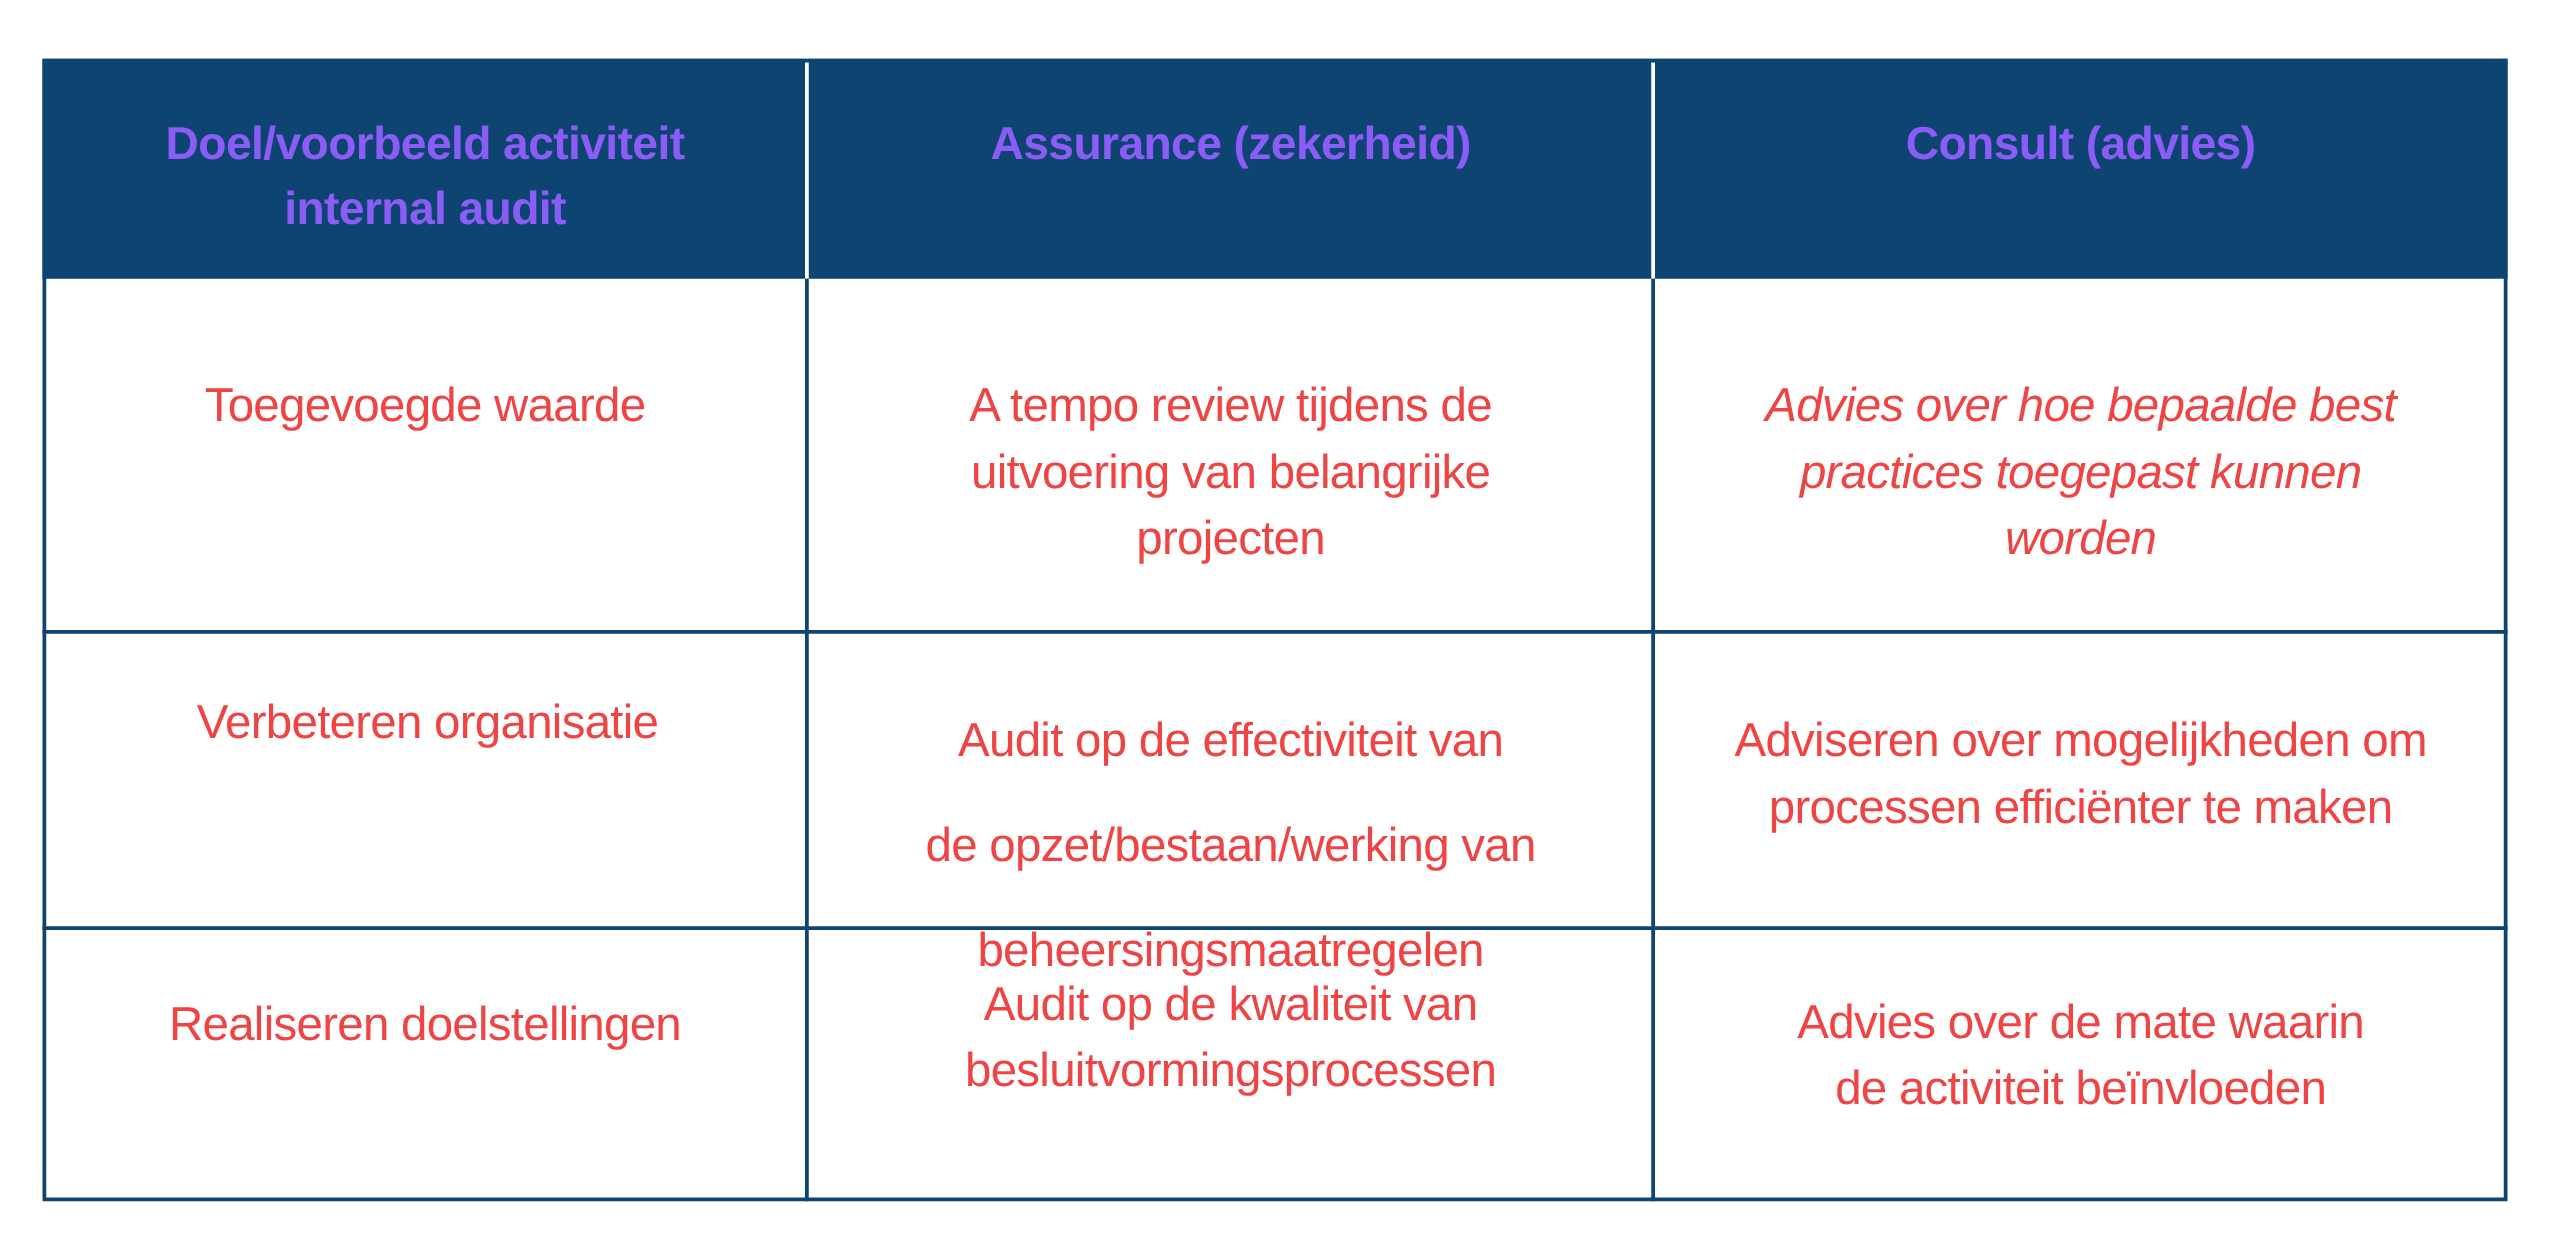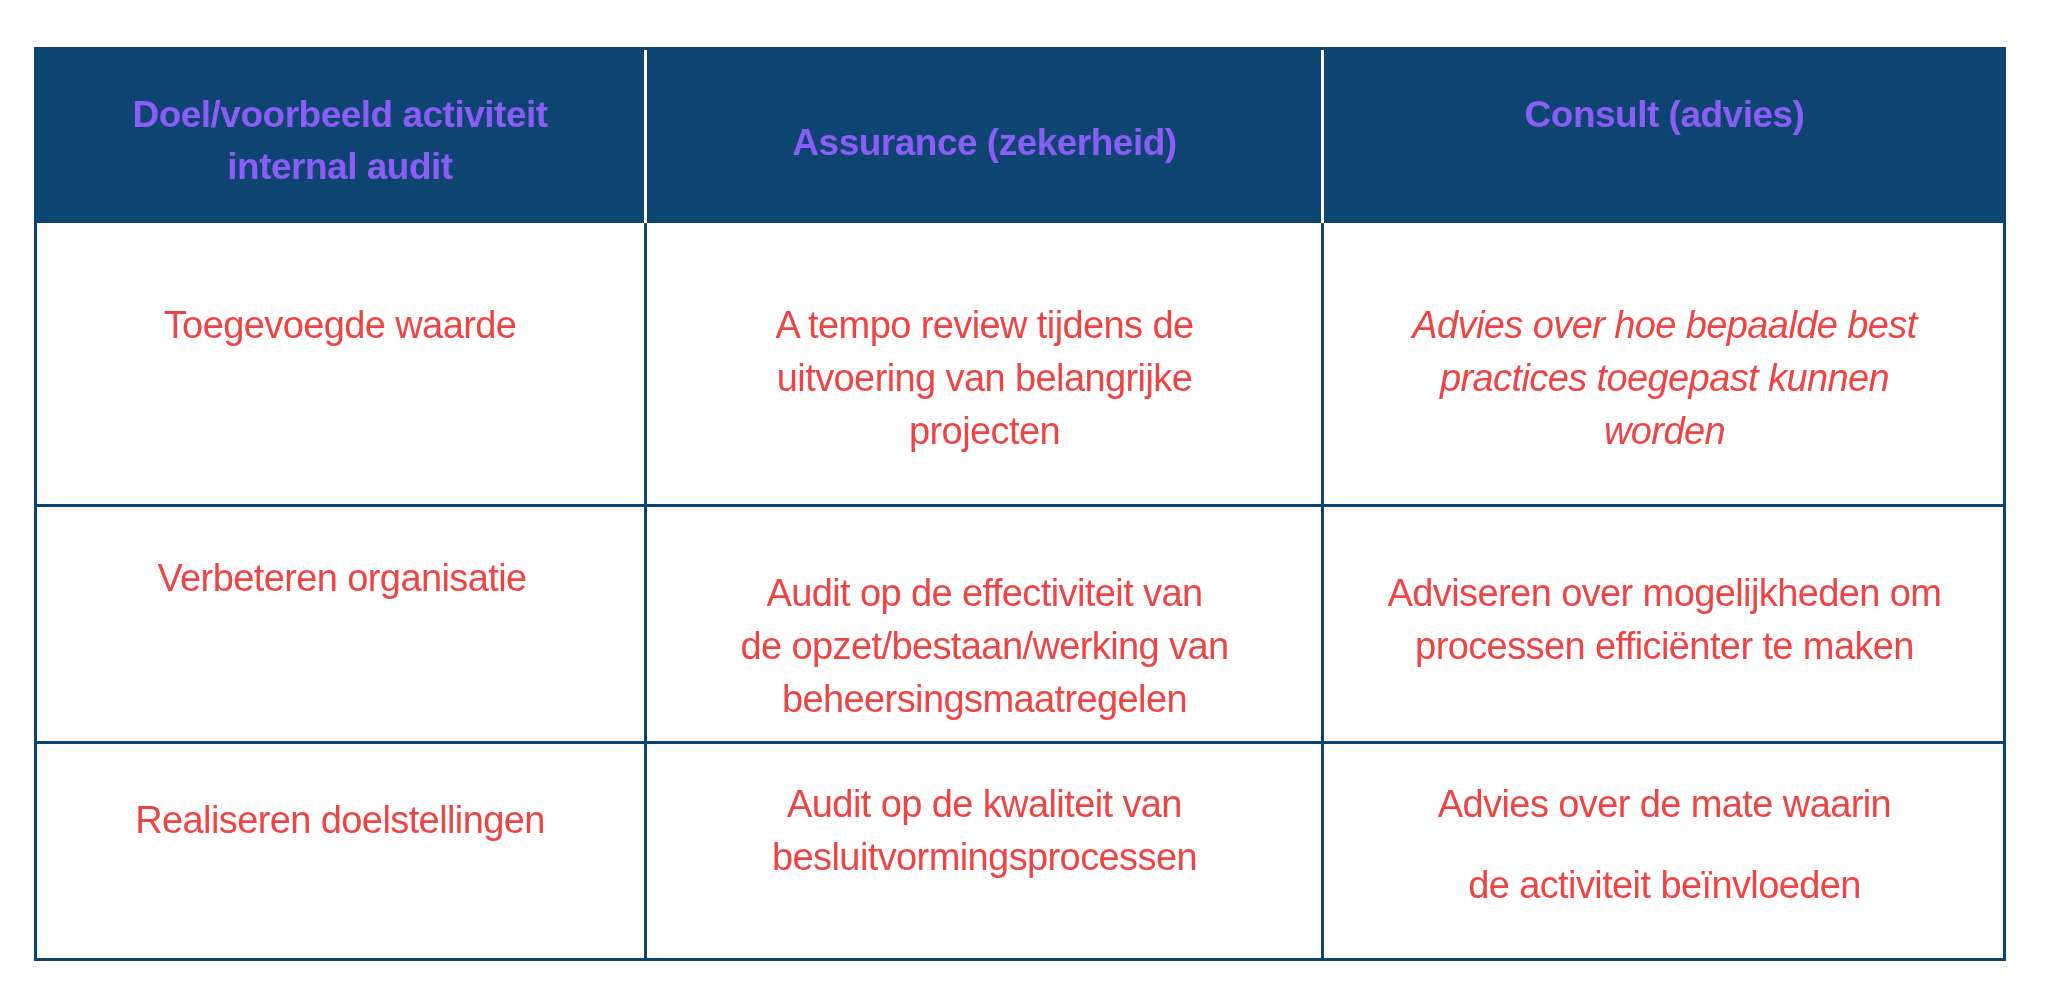--- a/index.html
+++ b/index.html
@@ -20,21 +20,21 @@
 </head>
 <body>
 
 <div class="tbl">
   <div class="hdr"></div>
 
   <div class="cell hcell" style="left:0;top:0;width:612px;height:176px;">
     <span class="line">Doel/voorbeeld activiteit</span>
     <span class="line">internal audit</span>
   </div>
-  <div class="cell hcell" style="left:612px;top:0;width:677px;height:173px;margin-top:28px;">
+  <div class="cell hcell" style="left:612px;top:0;width:677px;height:173px;">
     <span class="line">Assurance (zekerheid)</span>
   </div>
   <div class="cell hcell" style="left:1289px;top:0;width:683px;height:176px;">
     <span class="line">Consult (advies)</span>
   </div>
 
   <div class="cell bcell" style="left:0;top:176px;width:612px;height:282px;padding-top:76px;">
     <span class="line">Toegevoegde waarde</span>
   </div>
   <div class="cell bcell" style="left:612px;top:176px;width:677px;height:282px;padding-top:76px;">
@@ -44,38 +44,38 @@
   </div>
   <div class="cell bcell" style="left:1289px;top:176px;width:683px;height:282px;padding-top:76px;font-style:italic;">
     <span class="line">Advies over hoe bepaalde best</span>
     <span class="line">practices toegepast kunnen</span>
     <span class="line">worden</span>
   </div>
 
   <div class="cell bcell" style="left:2px;top:458px;width:612px;height:237px;padding-top:47px;">
     <span class="line">Verbeteren organisatie</span>
   </div>
-  <div class="cell bcell" style="left:612px;top:458px;width:677px;height:237px;padding-top:62px;">
+  <div class="cell bcell" style="left:612px;top:458px;width:677px;height:237px;padding-top:62px;gap:31px;">
     <span class="line">Audit op de effectiviteit van</span>
     <span class="line">de opzet/bestaan/werking van</span>
     <span class="line">beheersingsmaatregelen</span>
   </div>
   <div class="cell bcell" style="left:1289px;top:458px;width:683px;height:237px;padding-top:62px;">
     <span class="line">Adviseren over mogelijkheden om</span>
     <span class="line">processen efficiënter te maken</span>
   </div>
 
   <div class="cell bcell" style="left:0;top:695px;width:612px;height:219px;padding-top:52px;">
     <span class="line">Realiseren doelstellingen</span>
   </div>
   <div class="cell bcell" style="left:612px;top:695px;width:677px;height:219px;padding-top:36px;">
     <span class="line">Audit op de kwaliteit van</span>
     <span class="line">besluitvormingsprocessen</span>
   </div>
-  <div class="cell bcell" style="left:1289px;top:695px;width:683px;height:219px;padding-top:36px;gap:28px;">
+  <div class="cell bcell" style="left:1289px;top:695px;width:683px;height:219px;padding-top:50px;">
     <span class="line">Advies over de mate waarin</span>
     <span class="line">de activiteit beïnvloeden</span>
   </div>
 
   <div class="vline white" style="left:610px;top:0;height:176px;"></div>
   <div class="vline white" style="left:1287px;top:0;height:176px;"></div>
   <div class="vline" style="left:610px;top:176px;height:738px;"></div>
   <div class="vline" style="left:1287px;top:176px;height:738px;"></div>
   <div class="hline" style="top:457px;"></div>
   <div class="hline" style="top:694px;"></div>

